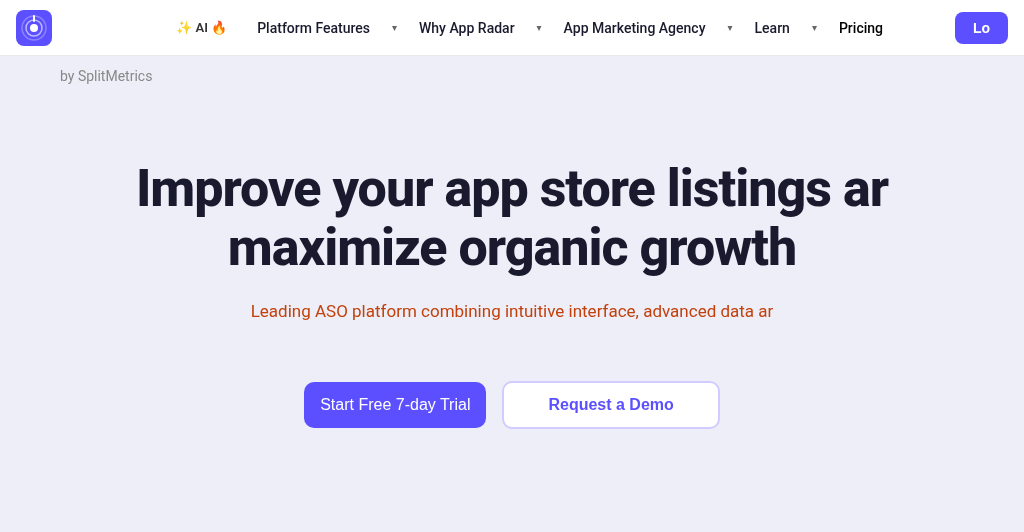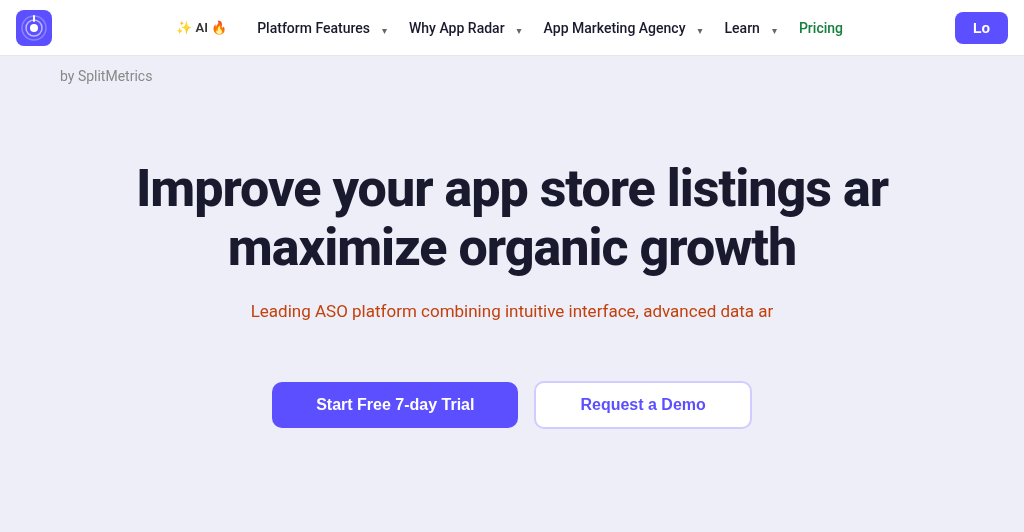--- a/index.html
+++ b/index.html
@@ -68,41 +68,41 @@
 
     .nav-links {
       display: flex;
       align-items: center;
       gap: 2px;
       flex: 1;
     }
 
     .nav-item {
       display: flex;
-      align-items: flex-end;
-      gap: 12px;
+      align-items: center;
+      gap: 22px;
       padding: 8px 10px;
       font-size: 14px;
       font-weight: 500;
       color: #1a1a2e;
       cursor: pointer;
       border-radius: 6px;
       white-space: nowrap;
       text-decoration: none;
     }
 
     .chevron {
       font-size: 10px;
       color: #666;
     }
 
     .nav-pricing {
       font-size: 14px;
       font-weight: 500;
-      color: #15803d;
+      color: #000000;
       padding: 8px 10px;
       cursor: pointer;
     }
 
     .nav-login-btn {
       background: #5b4fff;
       color: white;
       border: none;
       padding: 8px 18px;
       border-radius: 8px;
@@ -149,24 +149,24 @@
     .hero-cta-group {
       display: flex;
       align-items: center;
       gap: 16px;
     }
 
     .btn-primary {
       background: #5b4fff;
       color: white;
       border: none;
-      padding: 14px 44px;
+      padding: 14px 16px;
       border-radius: 10px;
       font-size: 16px;
-      font-weight: 700;
+      font-weight: 400;
       cursor: pointer;
       white-space: nowrap;
     }
 
     .btn-secondary {
       background: #ffffff;
       color: #5b4fff;
       border: 2px solid #d0ccff;
       padding: 13px 44px;
       border-radius: 10px;

